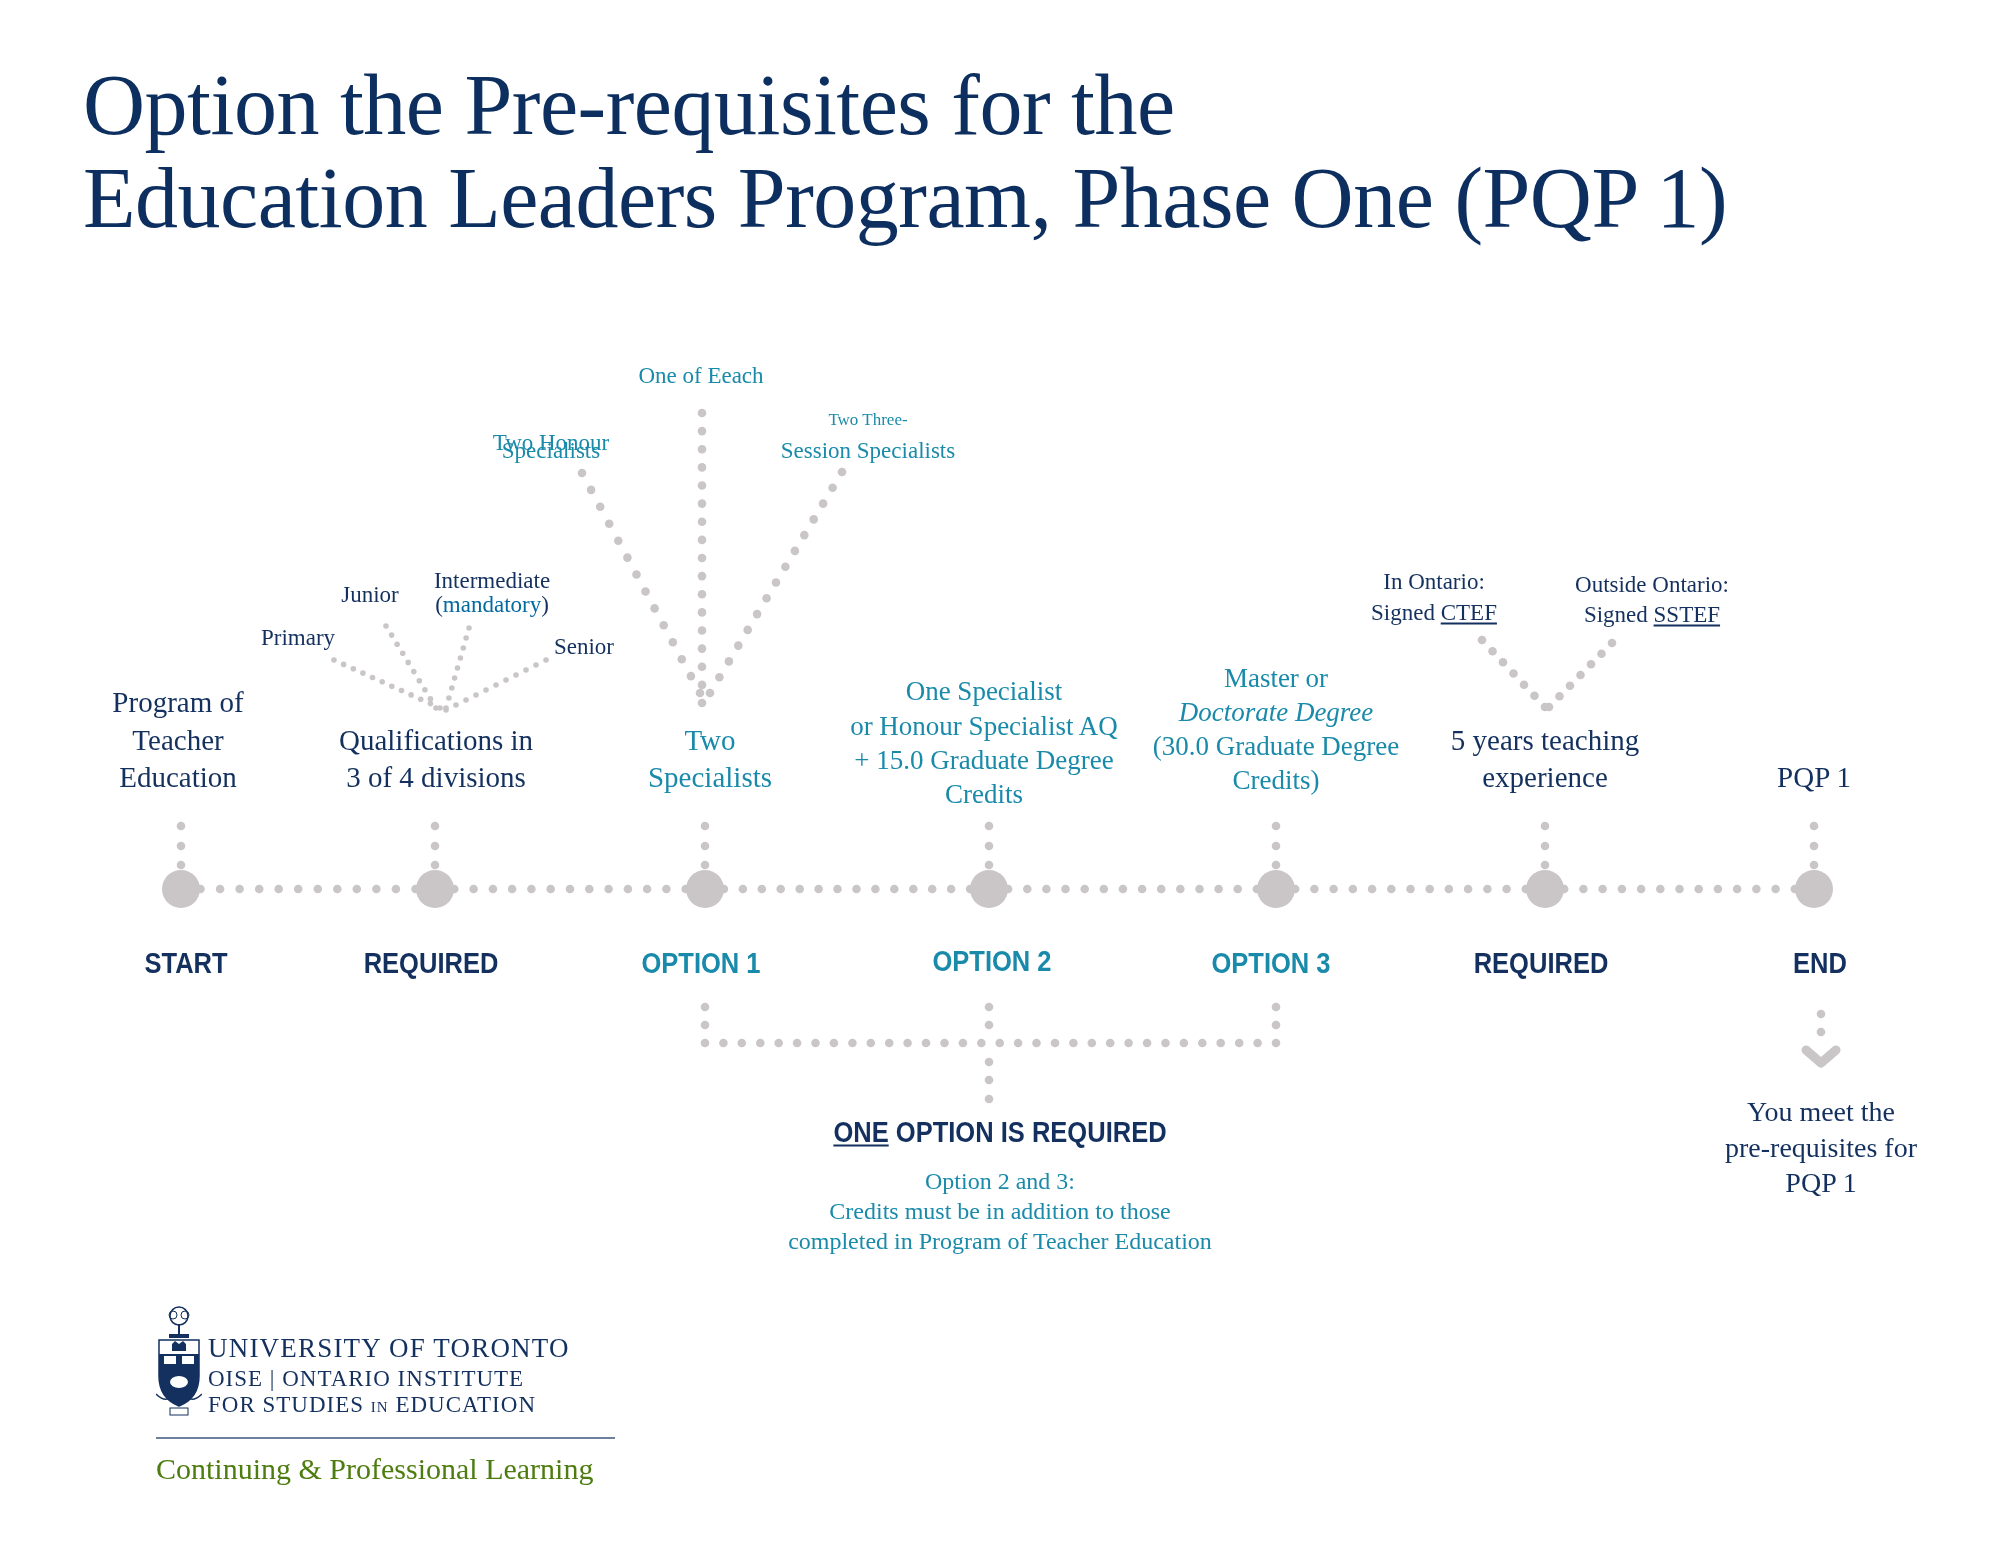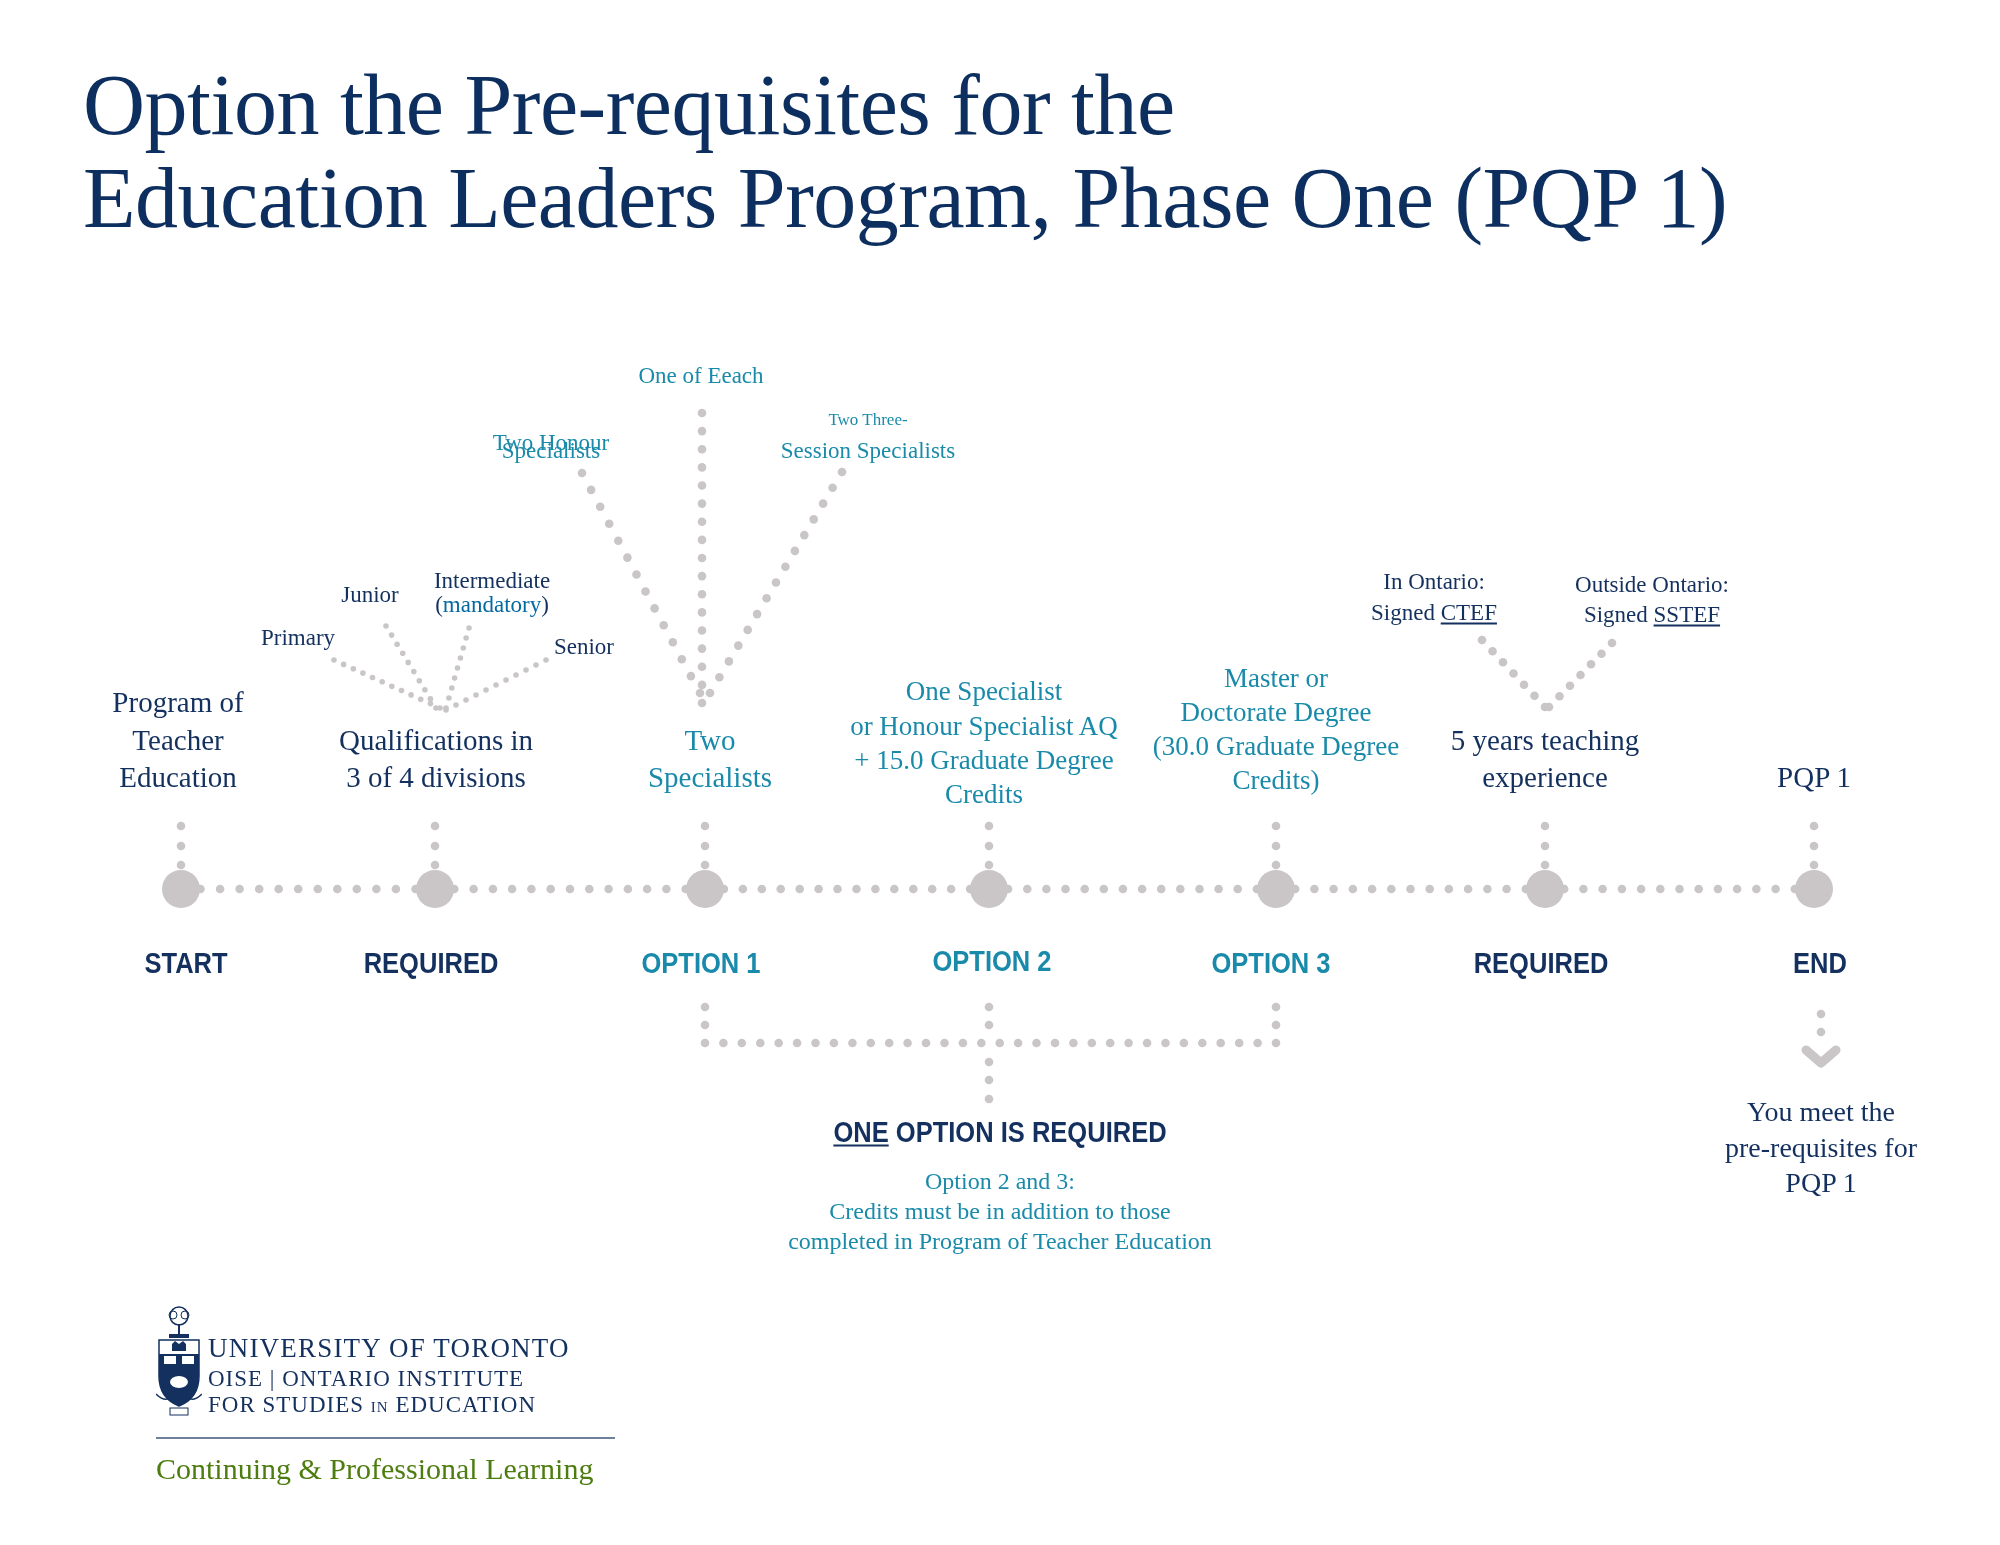--- a/index.html
+++ b/index.html
@@ -308,21 +308,21 @@
 
 <div class="lbl serif teal" style="left:710px; top:740px; font-size:29px;">Two</div>
 <div class="lbl serif teal" style="left:710px; top:777px; font-size:29px;">Specialists</div>
 
 <div class="lbl serif teal" style="left:984px; top:691px; font-size:27px;">One Specialist</div>
 <div class="lbl serif teal" style="left:984px; top:726px; font-size:27px;">or Honour Specialist AQ</div>
 <div class="lbl serif teal" style="left:984px; top:760px; font-size:27px;">+ 15.0 Graduate Degree</div>
 <div class="lbl serif teal" style="left:984px; top:794px; font-size:27px;">Credits</div>
 
 <div class="lbl serif teal" style="left:1276px; top:678px; font-size:27px;">Master or</div>
-<div class="lbl serif teal" style="left:1276px; top:712px; font-size:27px;">Doctorate Degree</div>
+<div class="lbl serif teal" style="left:1276px; top:712px; font-size:27px;font-style:italic;">Doctorate Degree</div>
 <div class="lbl serif teal" style="left:1276px; top:746px; font-size:27px;">(30.0 Graduate Degree</div>
 <div class="lbl serif teal" style="left:1276px; top:780px; font-size:27px;">Credits)</div>
 
 <div class="lbl serif navy" style="left:1545px; top:740px; font-size:29px;">5 years teaching</div>
 <div class="lbl serif navy" style="left:1545px; top:777px; font-size:29px;">experience</div>
 
 <div class="lbl serif navy" style="left:1814px; top:777px; font-size:29px;">PQP 1</div>
 
 <div class="lbl serif navy" style="left:298px; top:637px; font-size:23px;">Primary</div>
 <div class="lbl serif navy" style="left:370px; top:594px; font-size:23px;">Junior</div>

